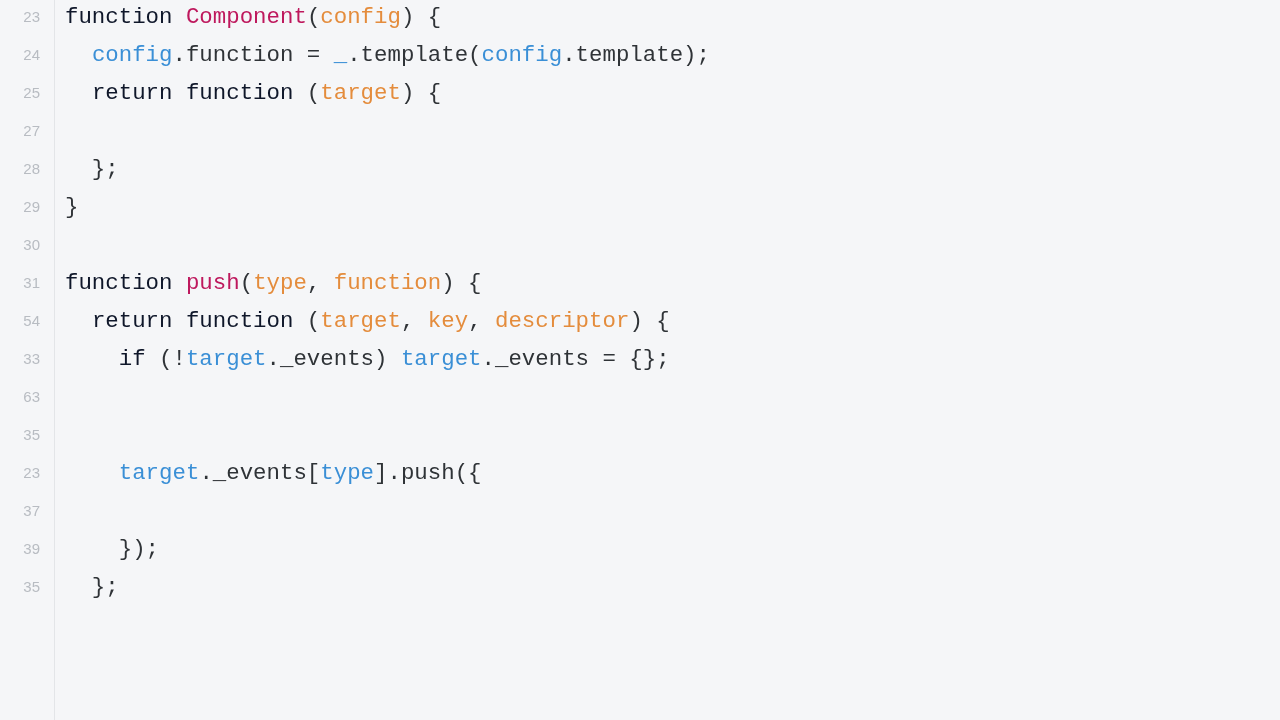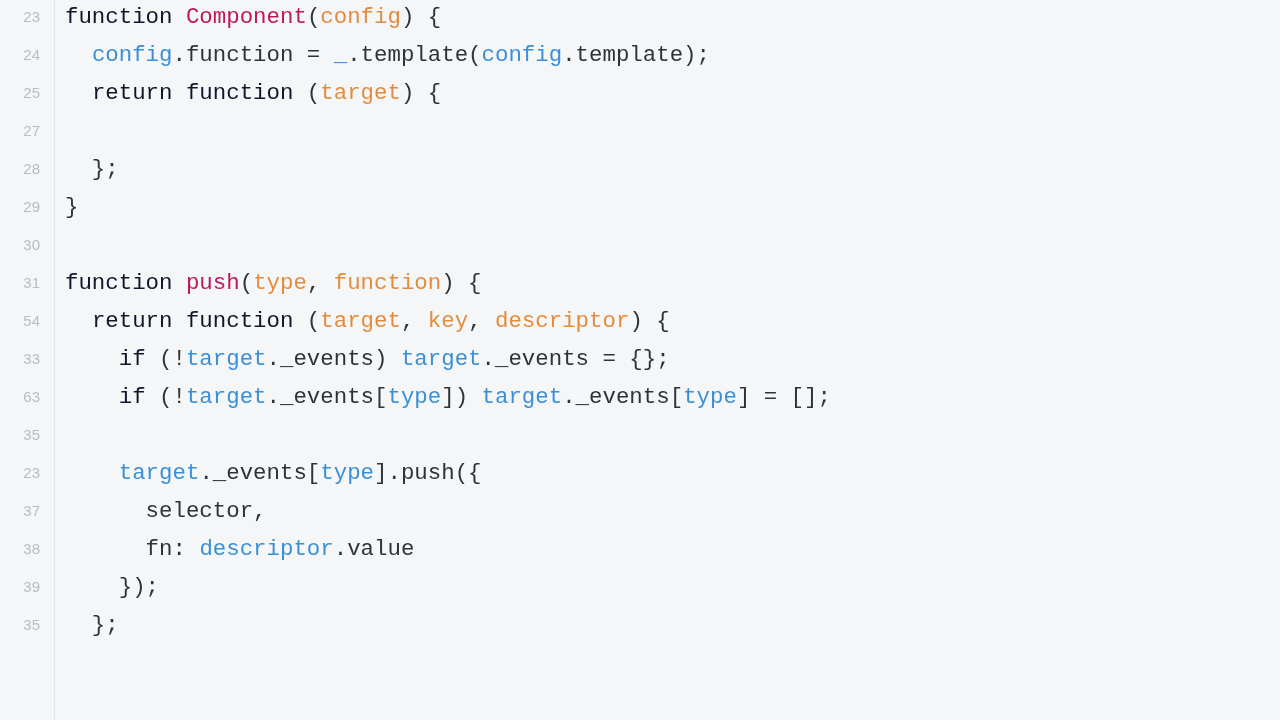--- a/index.html
+++ b/index.html
@@ -99,37 +99,31 @@
       <div class="line">
         <span class="ln">54</span>
         <span class="code"><span class="pl">  </span><span class="kw">return</span><span class="pl"> </span><span class="kw">function</span><span class="pl"> (</span><span class="pa">target</span><span class="pl">, </span><span class="pa">key</span><span class="pl">, </span><span class="pa">descriptor</span><span class="pl">) {</span></span>
       </div>
       <div class="line">
         <span class="ln">33</span>
         <span class="code"><span class="pl">    </span><span class="kw">if</span><span class="pl"> (!</span><span class="id">target</span><span class="pl">._events) </span><span class="id">target</span><span class="pl">._events = {};</span></span>
       </div>
       <div class="line">
         <span class="ln">63</span>
-        <span class="code"><span class="pl">    </span><span class="kw">if</span><span class="pl"> (!</span><span class="id">target</span><span class="pl">._events[</span><span class="id">type</span><span class="pl">]) </span><span class="id">target</span><span class="pl">._events[</span><span class="id">type</span><span class="pl">] = [];</span></span>
       </div>
       <div class="line">
         <span class="ln">35</span>
         <span class="code"> </span>
       </div>
       <div class="line">
         <span class="ln">23</span>
         <span class="code"><span class="pl">    </span><span class="id">target</span><span class="pl">._events[</span><span class="id">type</span><span class="pl">].push({</span></span>
       </div>
       <div class="line">
         <span class="ln">37</span>
-        <span class="code"><span class="pl">      selector,</span></span>
-      </div>
-      <div class="line">
-        <span class="ln">38</span>
-        <span class="code"><span class="pl">      fn: </span><span class="id">descriptor</span><span class="pl">.value</span></span>
       </div>
       <div class="line">
         <span class="ln">39</span>
         <span class="code"><span class="pl">    });</span></span>
       </div>
       <div class="line">
         <span class="ln">35</span>
         <span class="code"><span class="pl">  };</span></span>
       </div>
     </div>

